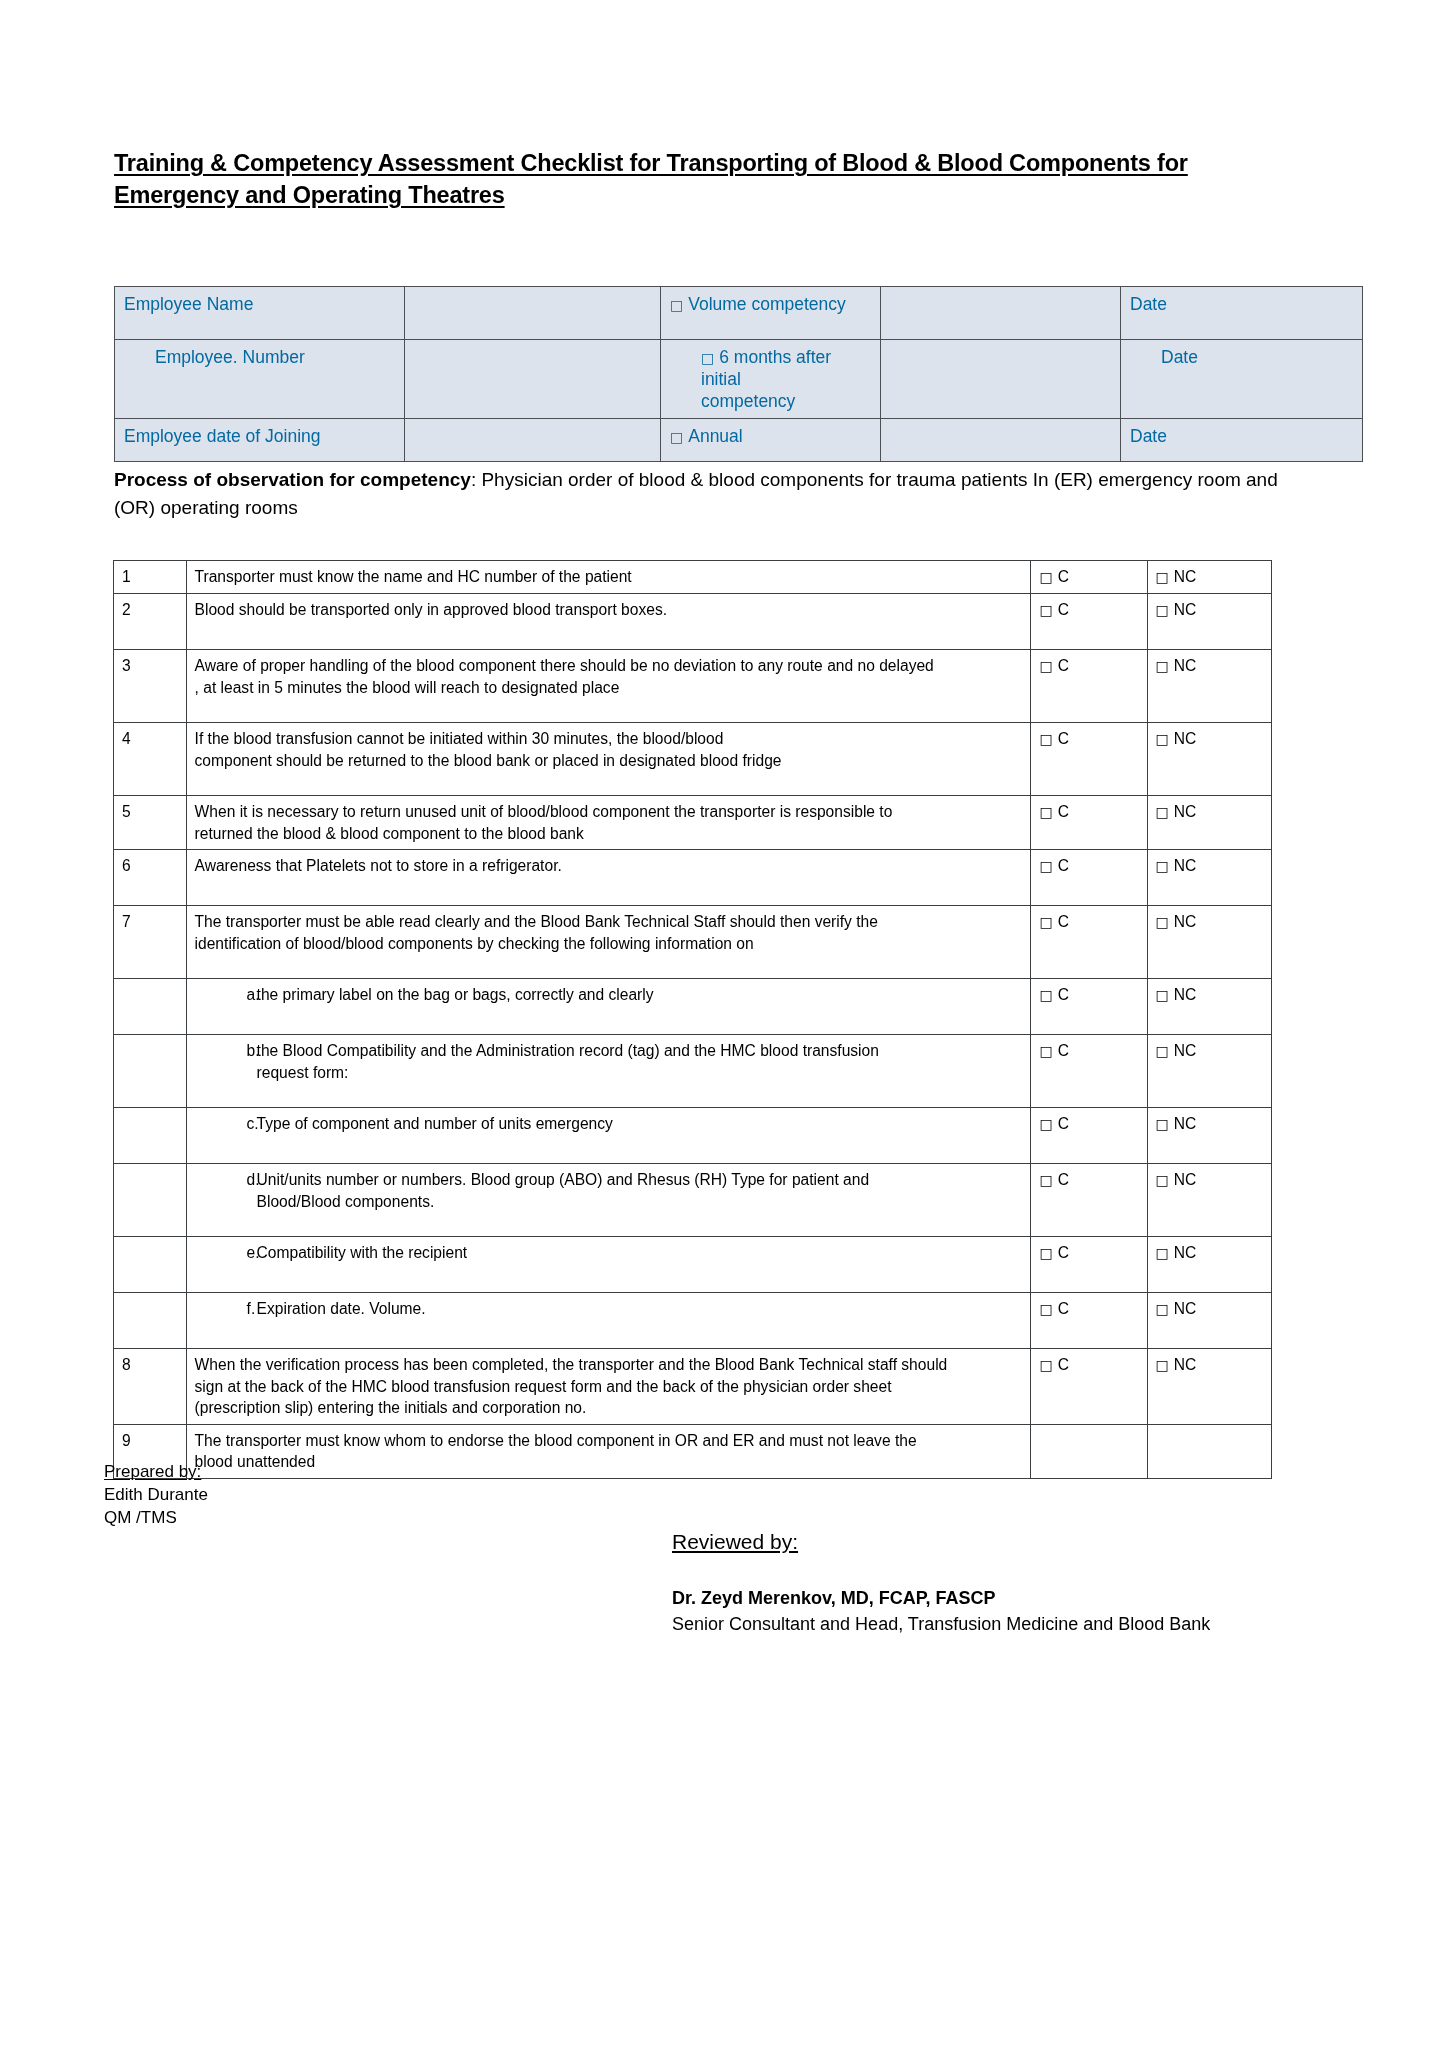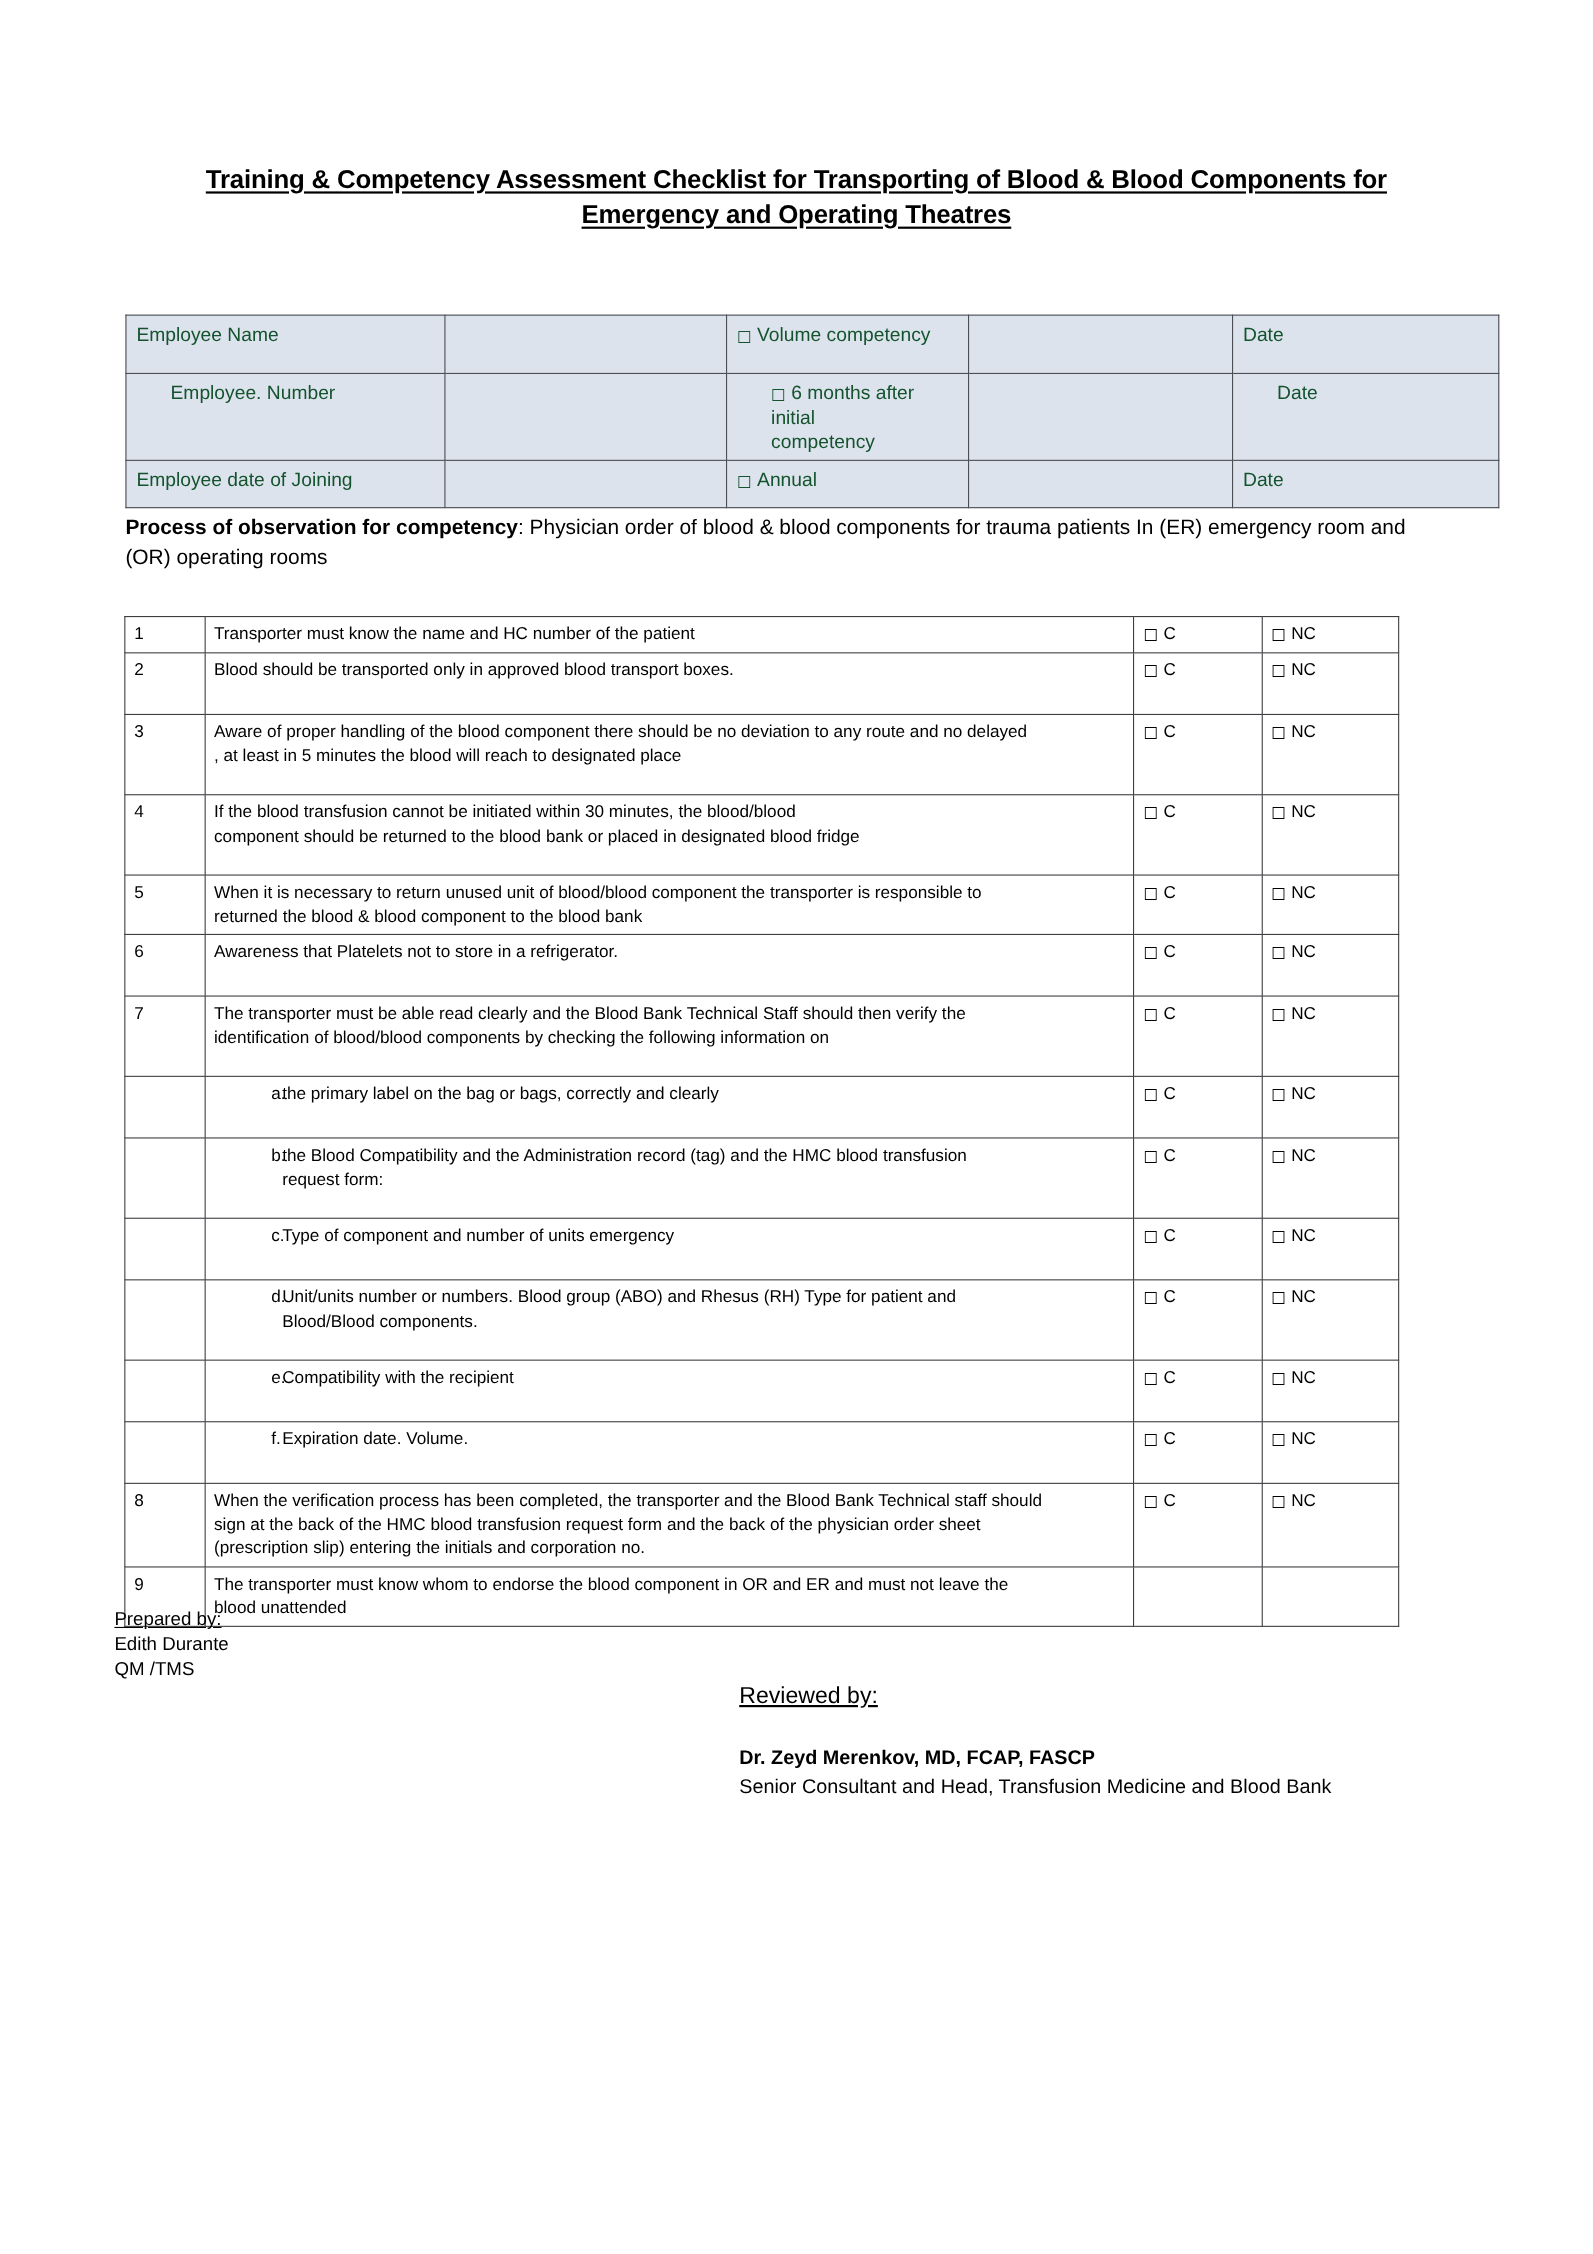--- a/index.html
+++ b/index.html
@@ -23,21 +23,20 @@
     height: 2049px;
     background: #ffffff;
   }
 
   
   .doc-title {
     position: absolute;
     left: 114px;
     top: 148px;
     width: 1220px;
-    text-align: center;
     font-size: 23.5px;
     font-weight: bold;
     line-height: 31px;
     letter-spacing: -0.2px;
   }
   .doc-title .tline {
     display: inline;
     text-decoration: underline;
     text-underline-offset: 3px;
   }
@@ -56,21 +55,21 @@
     table-layout: fixed;
     background: #dce3ed;
   }
   .hdr-table td {
     border: 1px solid #4b4f54;
     background: #dce3ed;
     font-size: 17.5px;
     line-height: 22px;
     padding: 6px 8px 6px 9px;
     vertical-align: top;
-    color: #14532d;
+    color: #0369a1;
   }
   .hdr-table tr.r1 td { height: 40px; }
   .hdr-table tr.r2 td { height: 40px; padding-left: 40px; }
   .hdr-table tr.r3 td { height: 30px; }
   .c-w1 { width: 272px; }
   .c-w2 { width: 238px; }
   .c-w3 { width: 202px; }
   .c-w4 { width: 222px; }
   .c-w5 { width: 224px; }
 

